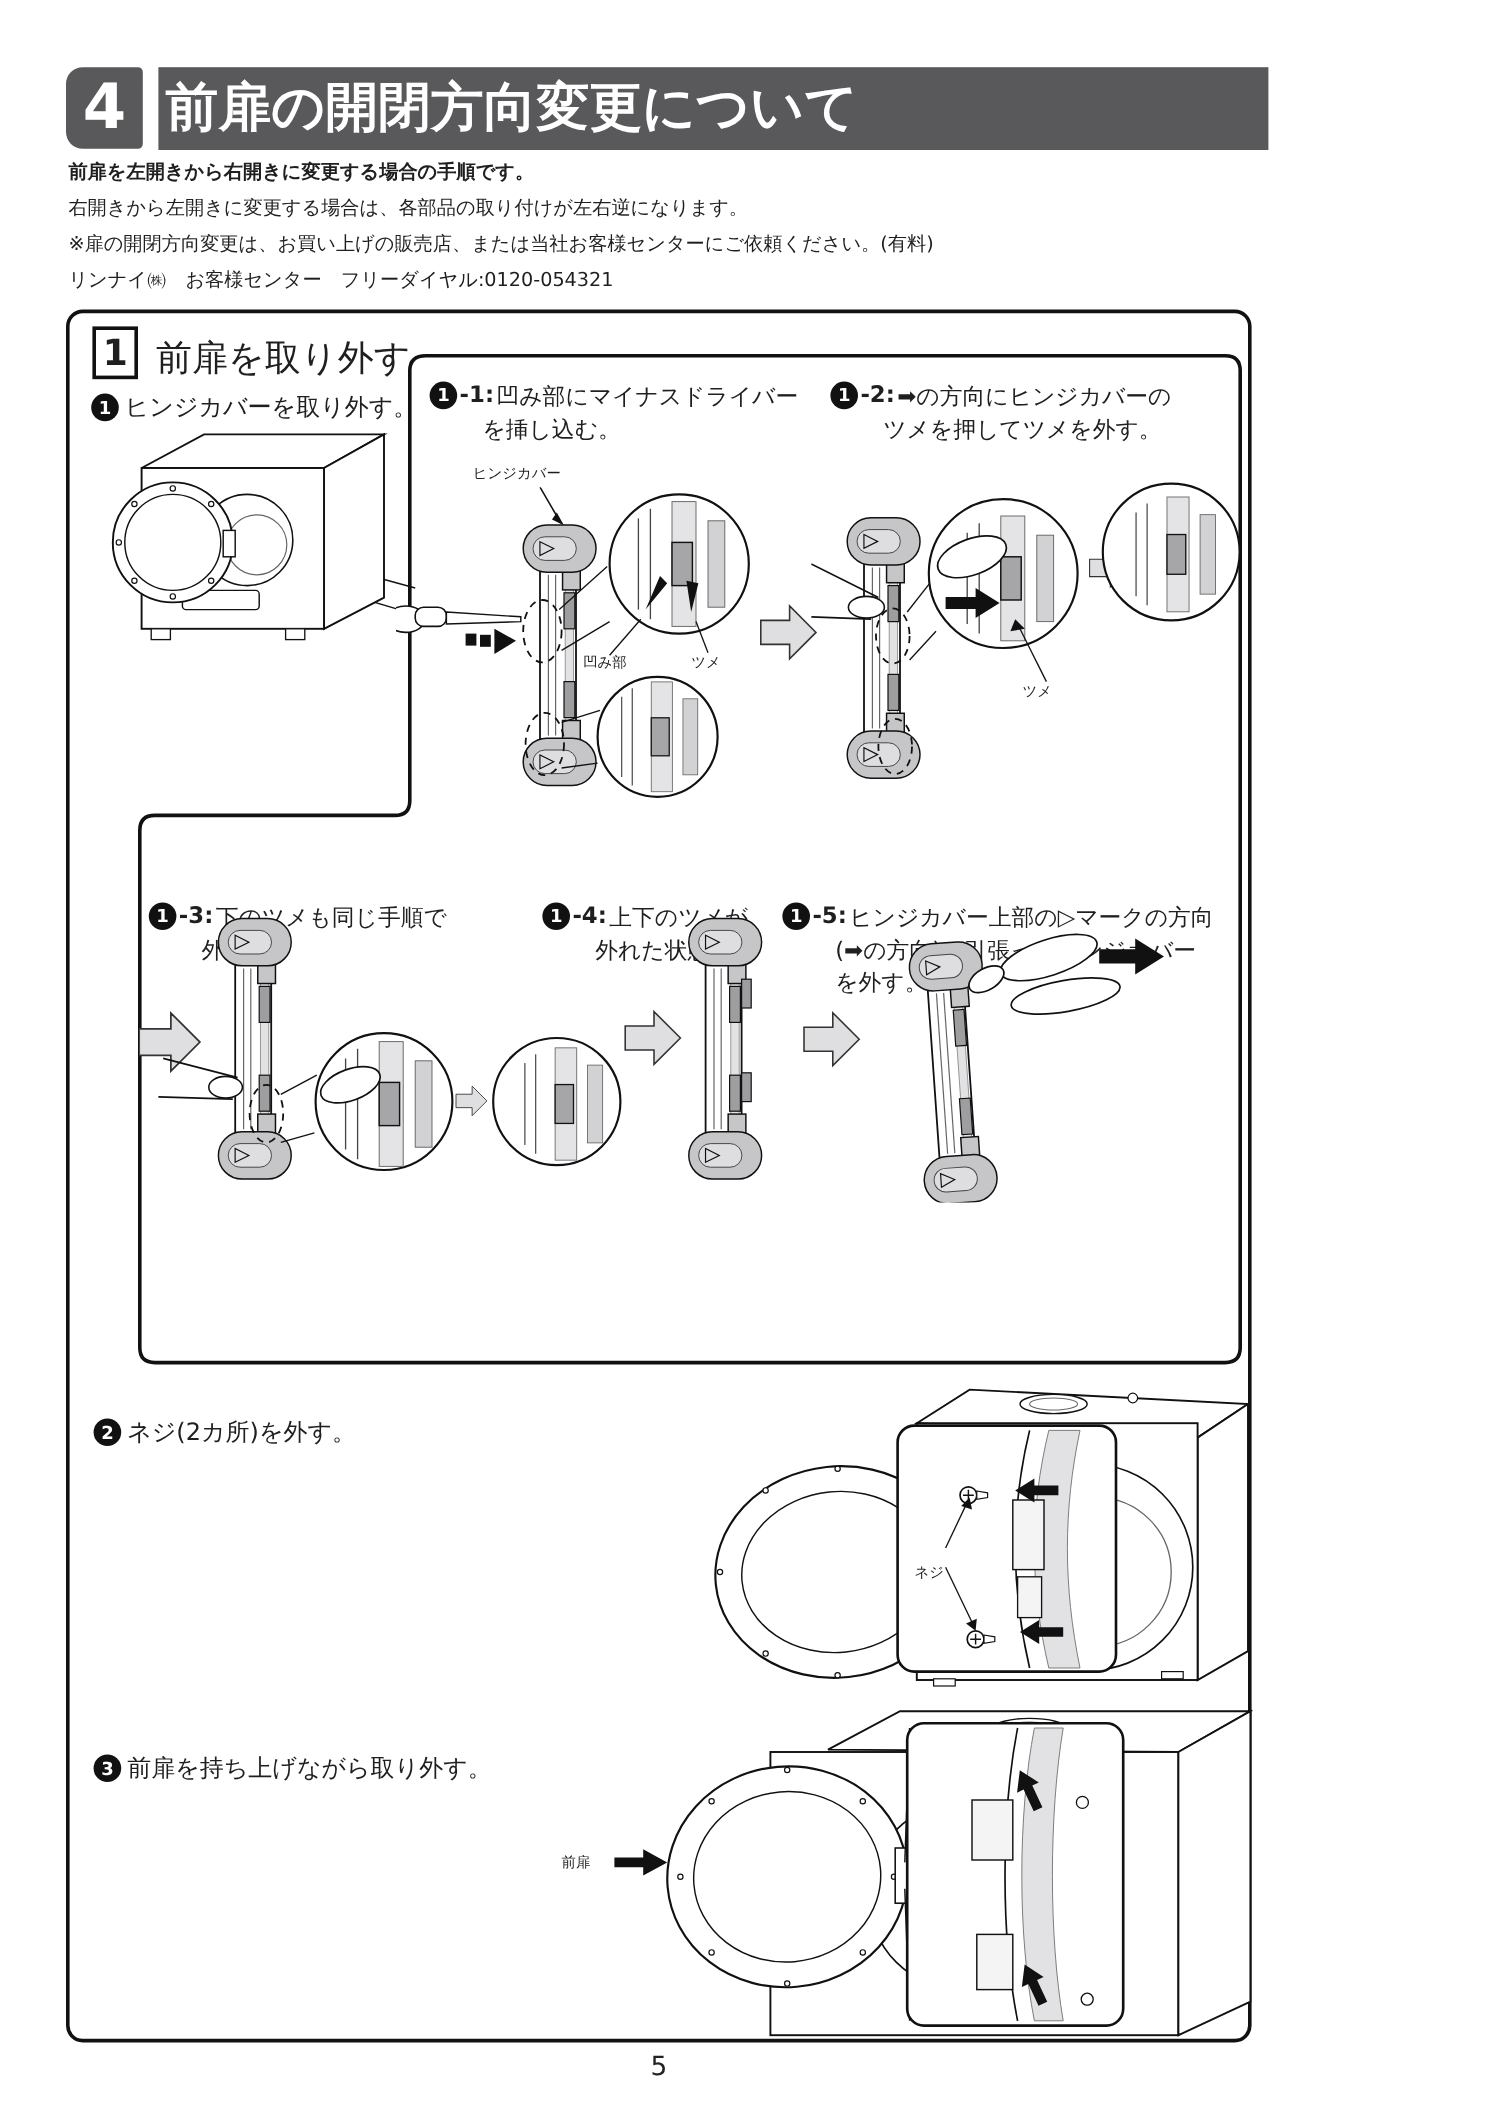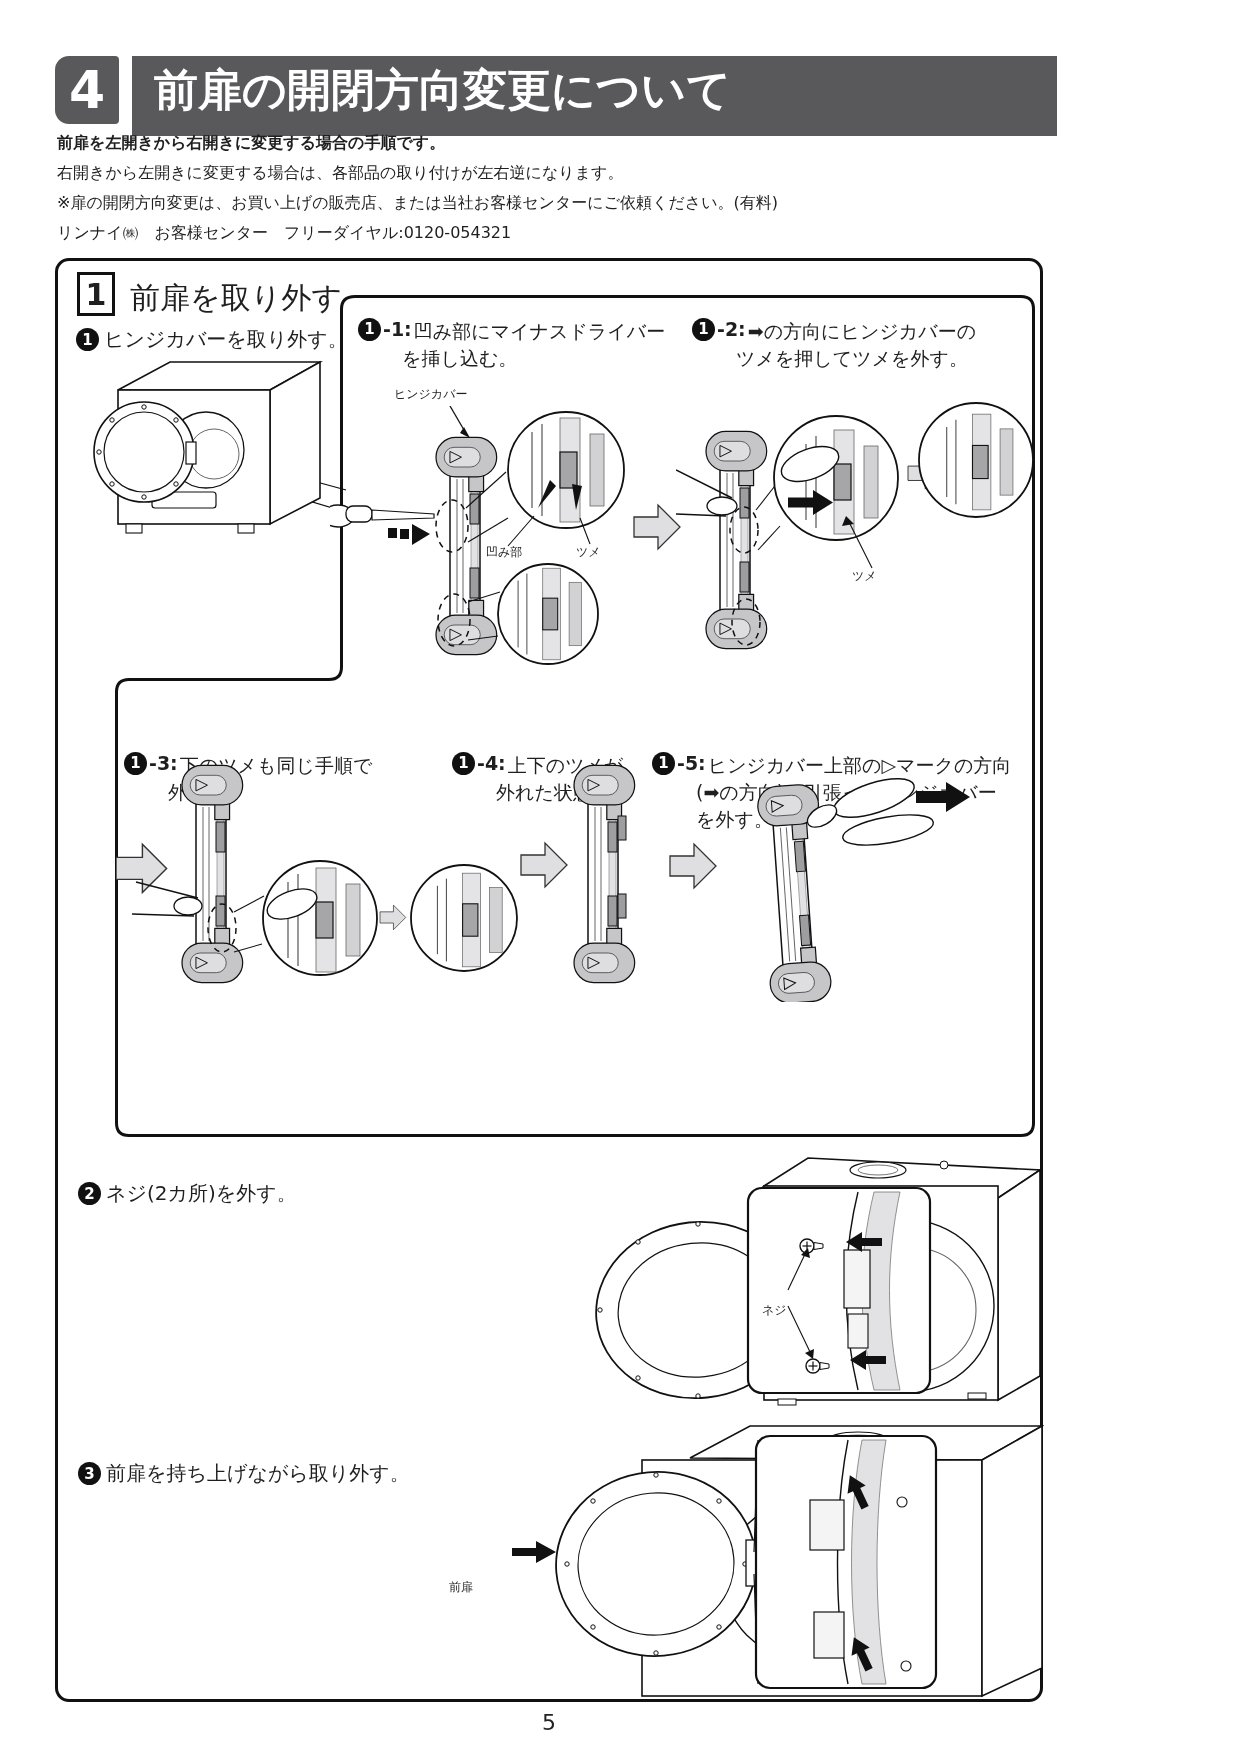--- a/index.html
+++ b/index.html
@@ -2,22 +2,22 @@
 <html><head>
 <meta charset="utf-8">
 <style>
   html,body{margin:0;padding:0;background:#fff;}
   #page{position:relative;width:1240px;height:1754px;background:#fff;overflow:hidden;
         font-family:"DejaVu Sans","Liberation Sans",sans-serif;color:#1f1f1f;}
   .abs{position:absolute;}
   
   .secnum{left:55px;top:56px;width:64px;height:68px;background:#59595b;border-radius:14px 4px 4px 14px;
           color:#fff;font-size:52px;font-weight:bold;display:flex;align-items:center;justify-content:center;}
-  .titlebar{left:132px;top:56px;width:925px;height:80px;background:#59595b;color:#fff;
-            font-size:44px;font-weight:bold;line-height:68px;padding-left:22px;box-sizing:border-box;white-space:nowrap;}
+  .titlebar{left:132px;top:56px;width:925px;height:69px;background:#59595b;color:#fff;
+            font-size:44px;font-weight:bold;line-height:68px;padding-left:6px;box-sizing:border-box;white-space:nowrap;}
   
   .intro{left:57px;top:128px;font-size:16px;line-height:30px;white-space:nowrap;}
   .intro .b{font-weight:bold;}
   .intro .ind{}
   
   .outerbox{left:55px;top:258px;width:988px;height:1444px;border:3px solid #111;border-radius:14px;box-sizing:border-box;}
   .stepnumbox{left:77px;top:272px;width:38px;height:44px;border:3px solid #111;box-sizing:border-box;
               font-size:30px;font-weight:bold;display:flex;align-items:center;justify-content:center;background:#fff;}
   .steptitle{left:130px;top:278px;font-size:30px;font-weight:normal;white-space:nowrap;}
   .ncirc{display:inline-flex;flex:none;width:23px;height:23px;border-radius:50%;background:#111;color:#fff;
@@ -346,17 +346,17 @@
     <use href="#barr" transform="translate(402,258) rotate(-115)"></use>
     <circle cx="444" cy="86" r="5" fill="none" stroke="#111" stroke-width="1.1"></circle>
     <circle cx="448" cy="250" r="5" fill="none" stroke="#111" stroke-width="1.1"></circle>
   </svg>
 
   <div class="abs ill-label" style="left:394px;top:386px;">ヒンジカバー</div>
   <div class="abs ill-label" style="left:486px;top:544px;">凹み部</div>
   <div class="abs ill-label" style="left:576px;top:544px;">ツメ</div>
   <div class="abs ill-label" style="left:852px;top:568px;">ツメ</div>
   <div class="abs ill-label" style="left:762px;top:1286px;margin-top:16px;">ネジ</div>
-  <div class="abs ill-label" style="left:449px;top:1544px;margin-top:35px;">前扉</div>
+  <div class="abs ill-label" style="left:468px;top:1544px;">前扉</div>
 
   <div class="abs pagenum">5</div>
 
 </div>
 
 </body></html>

